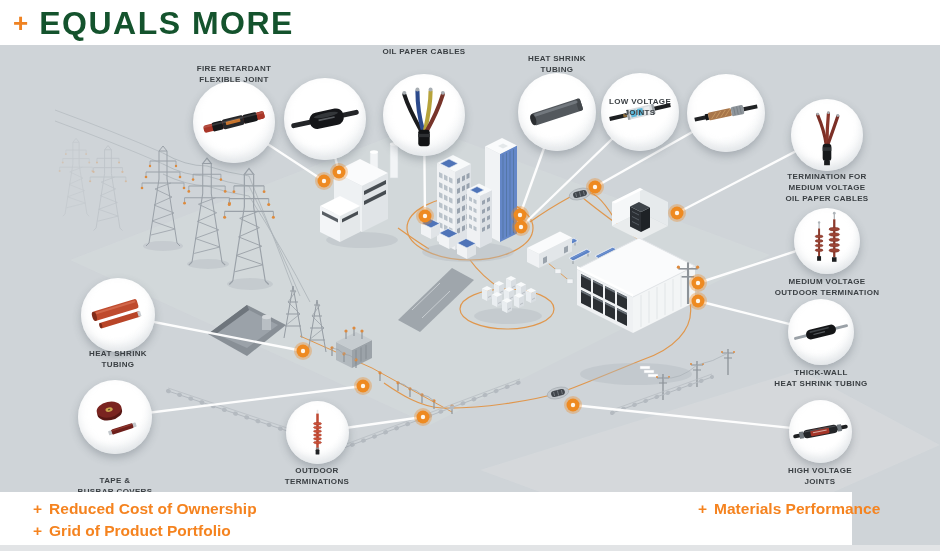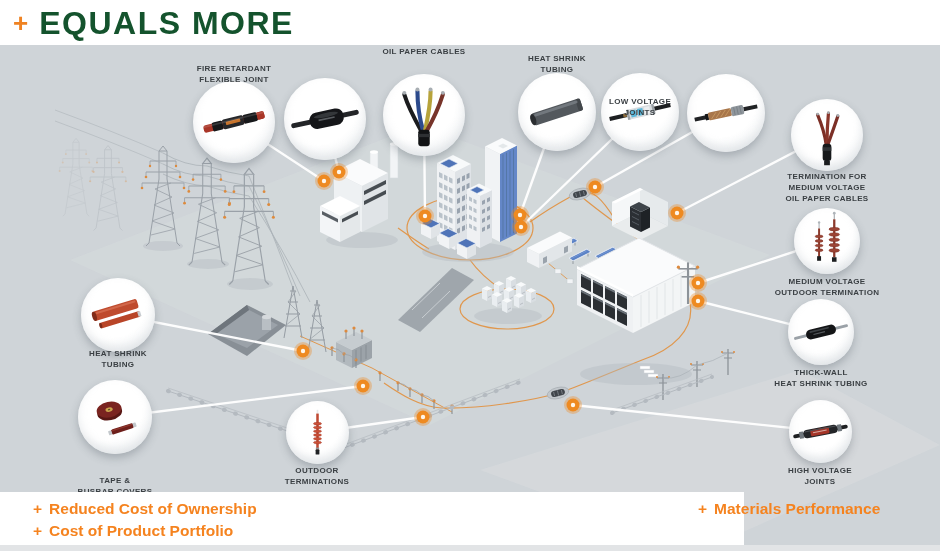--- a/index.html
+++ b/index.html
@@ -17,21 +17,21 @@
   #scene{position:absolute;left:0;top:0;width:940px;height:551px;z-index:1;}
   
   .bubble{position:absolute;border-radius:50%;z-index:3;
           background:radial-gradient(circle at 38% 30%,#ffffff 55%,#eef1f3 88%,#e2e6e9 100%);
           box-shadow:0 4px 9px rgba(70,80,90,.30), inset 0 -5px 9px rgba(185,193,200,.30);}
   .bubble svg{position:absolute;left:0;top:0;width:100%;height:100%;}
   
   .clabel{position:absolute;z-index:4;font-size:8px;font-weight:bold;letter-spacing:.35px;
           color:#3a3f43;text-align:center;white-space:pre-line;line-height:1.35;}
   
-  #footer{position:absolute;left:0;top:492px;width:744px;height:53px;background:#ffffff;z-index:5;}
+  #footer{position:absolute;left:0;top:492px;width:852px;height:53px;background:#ffffff;z-index:5;}
   #footer-strip{position:absolute;left:0;top:545px;width:940px;height:6px;background:#e2e4e6;z-index:5;}
   .fcol{position:absolute;top:6px;}
   .fitem{color:#f5831f;font-size:15.5px;font-weight:bold;line-height:22px;white-space:nowrap;}
   .fitem .plus{margin-right:7px;}
   #fcol1{left:33px;} #fcol2{left:367px;} #fcol3{left:698px;}
 </style>
 </head>
 <body>
 
 <div id="stage">
@@ -748,21 +748,21 @@
 
   <div id="topbar">
     <span class="plus">+</span>
     <span class="title">EQUALS MORE</span>
   </div>
 
 
   <div id="footer">
     <div class="fcol" id="fcol1">
       <div class="fitem"><span class="plus">+</span><span>Reduced Cost of Ownership</span></div>
-      <div class="fitem"><span class="plus">+</span><span>Cost of Product Portfolio</span></div>
+      <div class="fitem"><span class="plus">+</span><span>Grid of Product Portfolio</span></div>
     </div>
     <div class="fcol" id="fcol3">
       <div class="fitem"><span class="plus">+</span><span>Materials Performance</span></div>
     </div>
   </div>
   <div id="footer-strip"></div>
 
 </div>
 
 </body></html>

